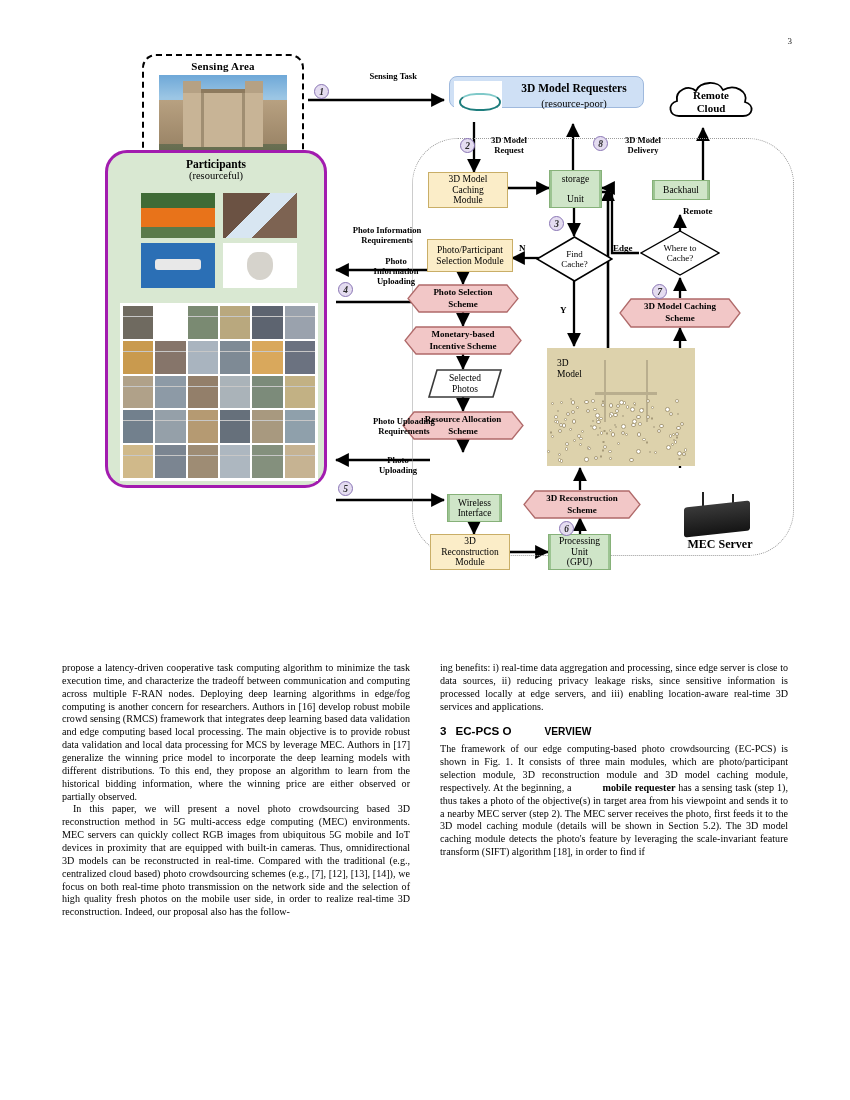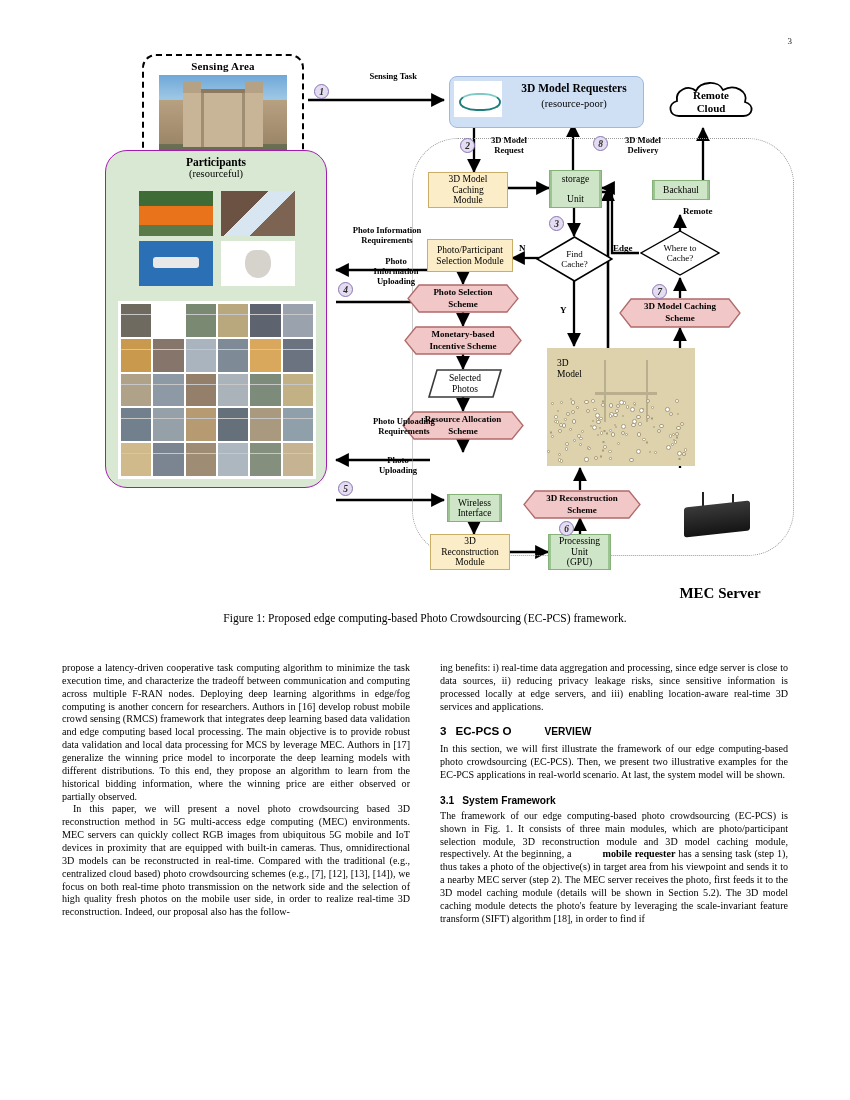--- a/index.html
+++ b/index.html
@@ -45,21 +45,21 @@
     box-shadow: inset 0 10px 0 -6px #8d7a5e, inset 0 26px 0 -22px #7d6b52;
   }
   .photo-notre::after{
     content:""; position:absolute; left:24px; top:6px; width:80px; height:12px;
     background:linear-gradient(90deg,#b5a184 0 22%, transparent 22% 78%, #b5a184 78% 100%);
   }
 
   
   .participants {
     left:105px; top:110px; width:222px; height:338px;
-    background:#d9e8d2; border-radius:22px; border:1px solid #a21caf;
+    background:#d9e8d2; border-radius:22px; border:3px solid #a21caf;
     text-align:center;
   }
   .participants .ttl { font-weight:bold; font-size:11.5px; padding-top:5px; }
   .participants .sub { font-size:10.5px; }
   .p-grid { position:absolute; left:9px; top:40px; width:204px; }
   .p-row { display:flex; gap:8px; justify-content:center; margin-bottom:5px; }
   .p-img { width:74px; height:45px; border:0; }
   .img-car { background:linear-gradient(180deg,#3f6b36 0 34%, #e8731a 34% 76%, #5a7a4a 76% 100%); }
   .img-phone { background:linear-gradient(135deg,#6b5243 0 40%, #d8e6f2 40% 62%, #7d6352 62% 100%); }
   .img-drone { background:#2b6fb5; position:relative; }
@@ -68,21 +68,21 @@
   .img-cam::after{content:"";position:absolute;left:24px;top:9px;width:26px;height:28px;background:#d6d3cc;border-radius:40% 40% 50% 50%;}
   .photo-wall {
     position:absolute; left:12px; top:150px; width:198px; height:178px;
     background:#ffffff; padding:3px;
     display:grid; grid-template-columns:repeat(6,1fr); grid-template-rows:repeat(5,1fr); gap:2px;
   }
   .pw { width:100%; height:100%; }
 
   
   .requesters {
-    left:449px; top:36px; width:195px; height:52px;
+    left:449px; top:36px; width:195px; height:32px;
     background:#cfe0f5; border:1px solid #9fb9dd; border-radius:8px;
   }
   .requesters .glasses {
     position:absolute; left:4px; top:4px; width:48px; height:36px; background:#fff;
   }
   .requesters .glasses::after{
     content:""; position:absolute; left:5px; top:12px; width:38px; height:14px;
     border:2.5px solid #1d7d7d; border-radius:50%/60%;
     border-top-color:#7fc9c9;
   }
@@ -133,21 +133,21 @@
        linear-gradient(180deg, transparent 0 52%, #b9ae8e 52% 56%, transparent 56% 100%);
   }
 
   .mec-server-ico { left:680px; top:452px; width:78px; height:44px; }
   .mec-server-ico .body { position:absolute; left:4px; top:12px; width:66px; height:30px;
      background:linear-gradient(180deg,#3a3a3a,#141414); border-radius:3px;
      transform: skewY(-6deg); }
   .mec-server-ico .ant1 { position:absolute; left:22px; top:0; width:2px; height:14px; background:#222; }
   .mec-server-ico .ant2 { position:absolute; left:52px; top:2px; width:2px; height:12px; background:#222; }
   .mec-label { left:672px; top:497px; width:96px; text-align:center;
-     font-weight:bold; font-size:15px;margin-top:48px; }
+     font-weight:bold; font-size:12px; }
 
   
   .alabel { position:absolute; font-weight:bold; font-size:8.6px; line-height:1.15; text-align:center; }
   .slabel { position:absolute; font-size:9px; font-weight:bold; }
 
   .step {
     position:absolute; width:15px; height:15px; border-radius:50%;
     background:#e4dcf0; border:1.3px solid #8a76b5;
     font-style:italic; font-weight:bold; font-size:9.5px;
     display:flex; align-items:center; justify-content:center; color:#2b2b2b;
@@ -615,40 +615,35 @@
     <div class="step" style="left:460px;top:98px;">2</div>
     <div class="step" style="left:549px;top:176px;">3</div>
     <div class="step" style="left:338px;top:242px;">4</div>
     <div class="step" style="left:338px;top:441px;">5</div>
     <div class="step" style="left:559px;top:481px;">6</div>
     <div class="step" style="left:652px;top:244px;">7</div>
     <div class="step" style="left:593px;top:96px;">8</div>
 
   </div>
 
-  <div class="fig-caption">Figure 1: Proposed edge computing-based Photo Crowdsourcing (EC-PCS) framework.</div>
 
   <div class="body-text">
 
     <div class="col left">
       <p class="noindent">propose a latency-driven cooperative task computing algorithm to minimize the task execution time, and characterize the tradeoff between communication and computing across multiple F-RAN nodes. Deploying deep learning algorithms in edge/fog computing is another concern for researchers. Authors in [16] develop robust mobile crowd sensing (RMCS) framework that integrates deep learning based data validation and edge computing based local processing. The main objective is to provide robust data validation and local data processing for MCS by leverage MEC. Authors in [17] generalize the winning price model to incorporate the deep learning models with different distributions. To this end, they propose an algorithm to learn from the historical bidding information, where the winning price are either observed or partially observed.</p>
       <p>In this paper, we will present a novel photo crowdsourcing based 3D reconstruction method in 5G multi-access edge computing (MEC) environments. MEC servers can quickly collect RGB images from ubiquitous 5G mobile and IoT devices in proximity that are equipped with built-in cameras. Thus, omnidirectional 3D models can be reconstructed in real-time. Compared with the traditional (e.g., centralized cloud based) photo crowdsourcing schemes (e.g., [7], [12], [13], [14]), we focus on both real-time photo transmission on the network side and the selection of high quality fresh photos on the mobile user side, in order to realize real-time 3D reconstruction. Indeed, our proposal also has the follow-</p>
     </div>
 
     <div class="col right">
       <p class="noindent">ing benefits: i) real-time data aggregation and processing, since edge server is close to data sources, ii) reducing privacy leakage risks, since sensitive information is processed locally at edge servers, and iii) enabling location-aware real-time 3D services and applications.</p>
 
       <div class="h2">
         <span class="num">3</span><span>EC-PCS O</span><span class="sc">VERVIEW</span>
       </div>
 
-      <p class="noindent">In this section, we will first illustrate the framework of our edge computing-based photo crowdsourcing (EC-PCS). Then, we present two illustrative examples for the EC-PCS applications in real-world scenario. At last, the system model will be shown.</p>
-
-      <div class="h3">
-        <span class="num">3.1</span><span>System Framework</span>
-      </div>
+
 
       <p class="noindent"><span>The framework of our edge computing-based photo crowdsourcing (EC-PCS) is shown in Fig. 1. It consists of three main modules, which are photo/participant selection module, 3D reconstruction module and 3D model caching module, respectively. At the beginning, a </span><b class="inline">mobile requester</b><span> has a sensing task (step 1), thus takes a photo of the objective(s) in target area from his viewpoint and sends it to a nearby MEC server (step 2). The MEC server receives the photo, first feeds it to the 3D model caching module (details will be shown in Section 5.2). The 3D model caching module detects the photo's feature by leveraging the scale-invariant feature transform (SIFT) algorithm [18], in order to find if</span></p>
     </div>
 
   </div>
 
 </div>
 
 </body></html>

